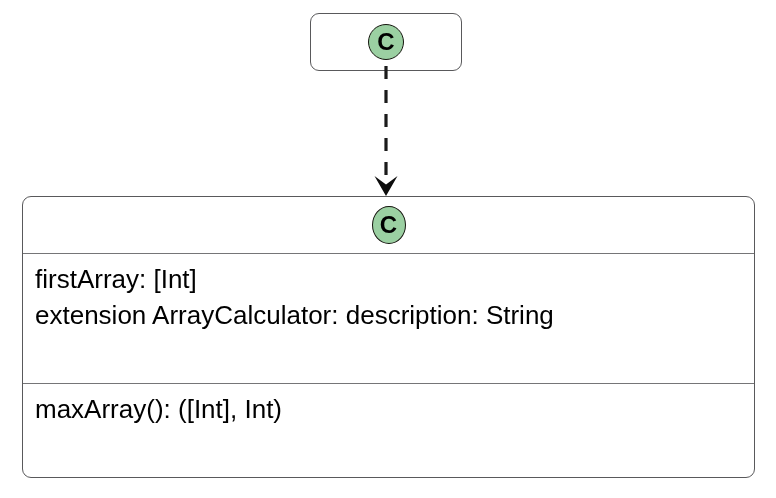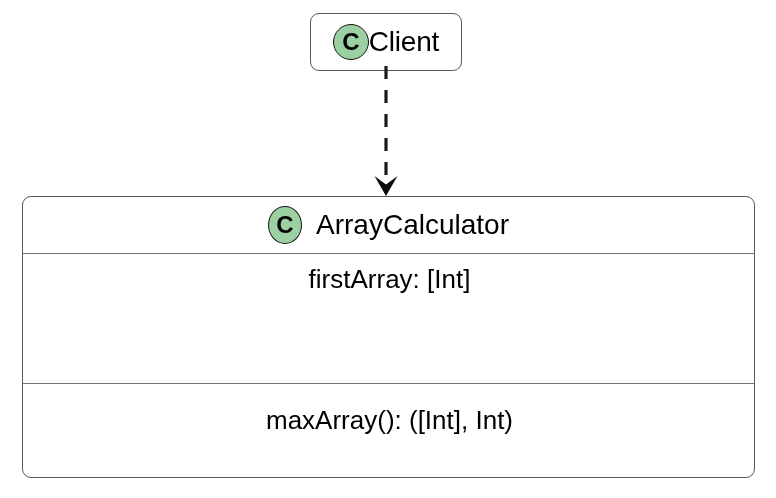--- a/index.html
+++ b/index.html
@@ -119,24 +119,23 @@
   }
   #divider-1 { top: 56px; }
   #divider-2 { top: 186px; }
 
   .compartment {
     position: absolute;
     left: 0;
     right: 0;
     padding: 7px 10px 0 12px;
     box-sizing: border-box;
-    text-align: center;
   }
   #attributes { top: 57px; height: 129px; }
-  #operations { top: 198px; height: 94px; }
+  #operations { top: 187px; height: 94px; }
 
   .member {
     font-size: 26px;
     line-height: 36px;
     white-space: nowrap;
     color: #000;
   }
 
   
   #dependency-arrow {
@@ -150,42 +149,41 @@
 </head>
 <body>
 
 <div id="canvas">
 
   <div class="uml-box" id="client-box">
     <div id="client-header">
       <span class="class-badge" id="client-badge">
         <span>C</span>
       </span>
-      <span id="client-name">Client</span>
     </div>
   </div>
 
   <svg id="dependency-arrow" viewBox="0 0 60 132">
     <line x1="30" y1="0" x2="30" y2="112" stroke="#1b1b1b" stroke-width="3.2" stroke-dasharray="13 11"></line>
     <path d="M 18.5 110 L 30 130 L 41.5 110 L 30 118.5 Z" fill="#0d0d0d"></path>
   </svg>
 
   <div class="uml-box" id="main-box">
 
     <div id="main-header">
       <span class="class-badge" id="main-badge">
         <span>C</span>
       </span>
-      <span id="main-name">ArrayCalculator</span>
     </div>
 
     <div class="divider" id="divider-1"></div>
 
     <div class="compartment" id="attributes">
       <div class="member">firstArray: [Int]</div>
+      <div class="member">extension ArrayCalculator: description: String</div>
     </div>
 
     <div class="divider" id="divider-2"></div>
 
     <div class="compartment" id="operations">
       <div class="member">maxArray(): ([Int], Int)</div>
     </div>
 
   </div>
 

